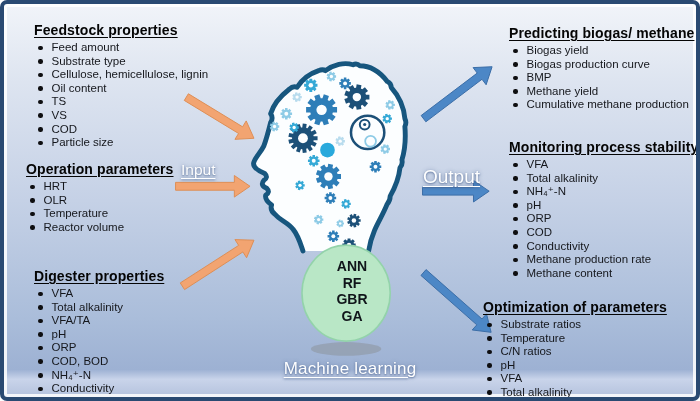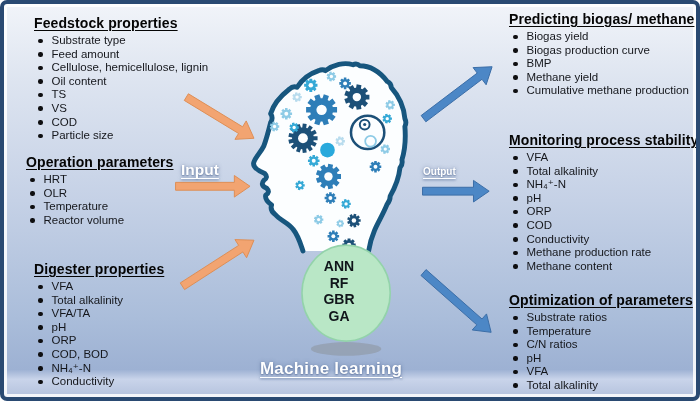--- a/index.html
+++ b/index.html
@@ -5,44 +5,44 @@
   html,body{margin:0;padding:0;background:#ffffff;font-family:"Liberation Sans","DejaVu Sans",sans-serif;}
   .canvas{
     position:relative;width:700px;height:401px;box-sizing:border-box;
     border:4px solid #2a4a72;border-radius:7px;overflow:hidden;
     background:linear-gradient(180deg,#f1f4f9 0%,#dde4f0 20%,#c5d1e6 50%,#aabdda 80%,#9db1d3 93%,#c9d4ea 95.5%,#b4c2dd 100%);
     box-shadow:inset 0 0 0 3px rgba(255,255,255,.85);
   }
   #scene{position:absolute;left:0;top:0;width:100%;height:100%;pointer-events:none;}
   .txt{position:absolute;color:#0c0c0c;}
   .txt h3{
-    margin:0 0 3px 0;font-size:14px;font-weight:bold;letter-spacing:.1px;
+    margin:7px 0 3px 0;font-size:14px;font-weight:bold;letter-spacing:.1px;
     text-decoration:underline;text-underline-offset:2px;color:#050505;
   }
   .txt ul{list-style:none;margin:0;padding:0;}
   .txt ul li{
     font-size:11.5px;line-height:13.6px;display:flex;align-items:flex-start;color:#15171c;
   }
   .txt ul li::before{
     content:"";flex:none;width:4.5px;height:4.5px;border-radius:50%;
     background:#0e0e10;margin:4.5px 9px 0 4px;
   }
   
   .sec-operation ul li:nth-child(5){color:#5d6b7d;}
   .sec-operation ul li:nth-child(5)::before{background:#5d6b7d;}
   .lbl{
-    position:absolute;color:#ffffff;font-weight:bold;
+    position:absolute;color:#ffffff;font-weight:normal;
     text-decoration:underline;text-underline-offset:3px;
     text-shadow:0 1px 2px rgba(70,95,140,.75),0 0 4px rgba(70,95,140,.45);
   }
   .lbl.input{left:177px;top:157px;font-size:15.5px;}
-  .lbl.output{left:419px;top:162px;font-size:10px;}
-  .lbl.ml{left:256px;top:355px;width:180px;text-align:left;font-size:17px;letter-spacing:.2px;}
+  .lbl.output{left:419px;top:162px;font-size:19px;}
+  .lbl.ml{left:256px;top:355px;width:180px;text-align:center;font-size:17px;letter-spacing:.2px;}
   .models{
-    position:absolute;left:290px;top:254px;width:90px;margin:0;padding:0;list-style:none;
+    position:absolute;left:303px;top:254px;width:90px;margin:0;padding:0;list-style:none;
     text-align:center;
   }
   .models li{font-size:14px;line-height:16.5px;font-weight:600;color:#10151a;}
 </style>
 </head>
 <body>
 
 <div class="canvas">
 
   <svg id="scene" viewBox="0 0 700 401">
@@ -174,22 +174,22 @@
         </g>
         <circle cx="327" cy="149" r="7.5" fill="#29a9dc"></circle>
       </g>
       <ellipse cx="346" cy="352" rx="36" ry="7" fill="#8d939d" opacity="0.55"></ellipse>
       <ellipse cx="346" cy="295" rx="45" ry="49" fill="#b9e7c6" stroke="#93d3aa" stroke-width="1.6"></ellipse>
     </svg>
 
   <section class="txt sec-feedstock" style="left:30px;top:11px;width:190px">
     <h3>Feedstock properties</h3>
     <ul>
+        <li>Feed amount</li>
         <li>Substrate type</li>
-        <li>Feed amount</li>
         <li>Cellulose, hemicellulose, lignin</li>
         <li>Oil content</li>
         <li>TS</li>
         <li>VS</li>
         <li>COD</li>
         <li>Particle size</li>
       </ul>
   </section>
 
   <section class="txt sec-operation" style="left:22px;top:150px;width:190px">
@@ -209,21 +209,21 @@
         <li>Total alkalinity</li>
         <li>VFA/TA</li>
         <li>pH</li>
         <li>ORP</li>
         <li>COD, BOD</li>
         <li>NH₄⁺-N</li>
         <li>Conductivity</li>
       </ul>
   </section>
 
-  <section class="txt sec-predicting" style="left:505px;top:7px;width:190px">
+  <section class="txt sec-predicting" style="left:505px;top:14px;width:190px">
     <h3>Predicting biogas/ methane</h3>
     <ul>
         <li>Biogas yield</li>
         <li>Biogas production curve</li>
         <li>BMP</li>
         <li>Methane yield</li>
         <li>Cumulative methane production</li>
       </ul>
   </section>
 
@@ -235,21 +235,21 @@
         <li>NH₄⁺-N</li>
         <li>pH</li>
         <li>ORP</li>
         <li>COD</li>
         <li>Conductivity</li>
         <li>Methane production rate</li>
         <li>Methane content</li>
       </ul>
   </section>
 
-  <section class="txt sec-optimization" style="left:505px;top:288px;width:190px">
+  <section class="txt sec-optimization" style="left:479px;top:288px;width:190px">
     <h3>Optimization of parameters</h3>
     <ul>
         <li>Substrate ratios</li>
         <li>Temperature</li>
         <li>C/N ratios</li>
         <li>pH</li>
         <li>VFA</li>
         <li>Total alkalinity</li>
       </ul>
   </section>

